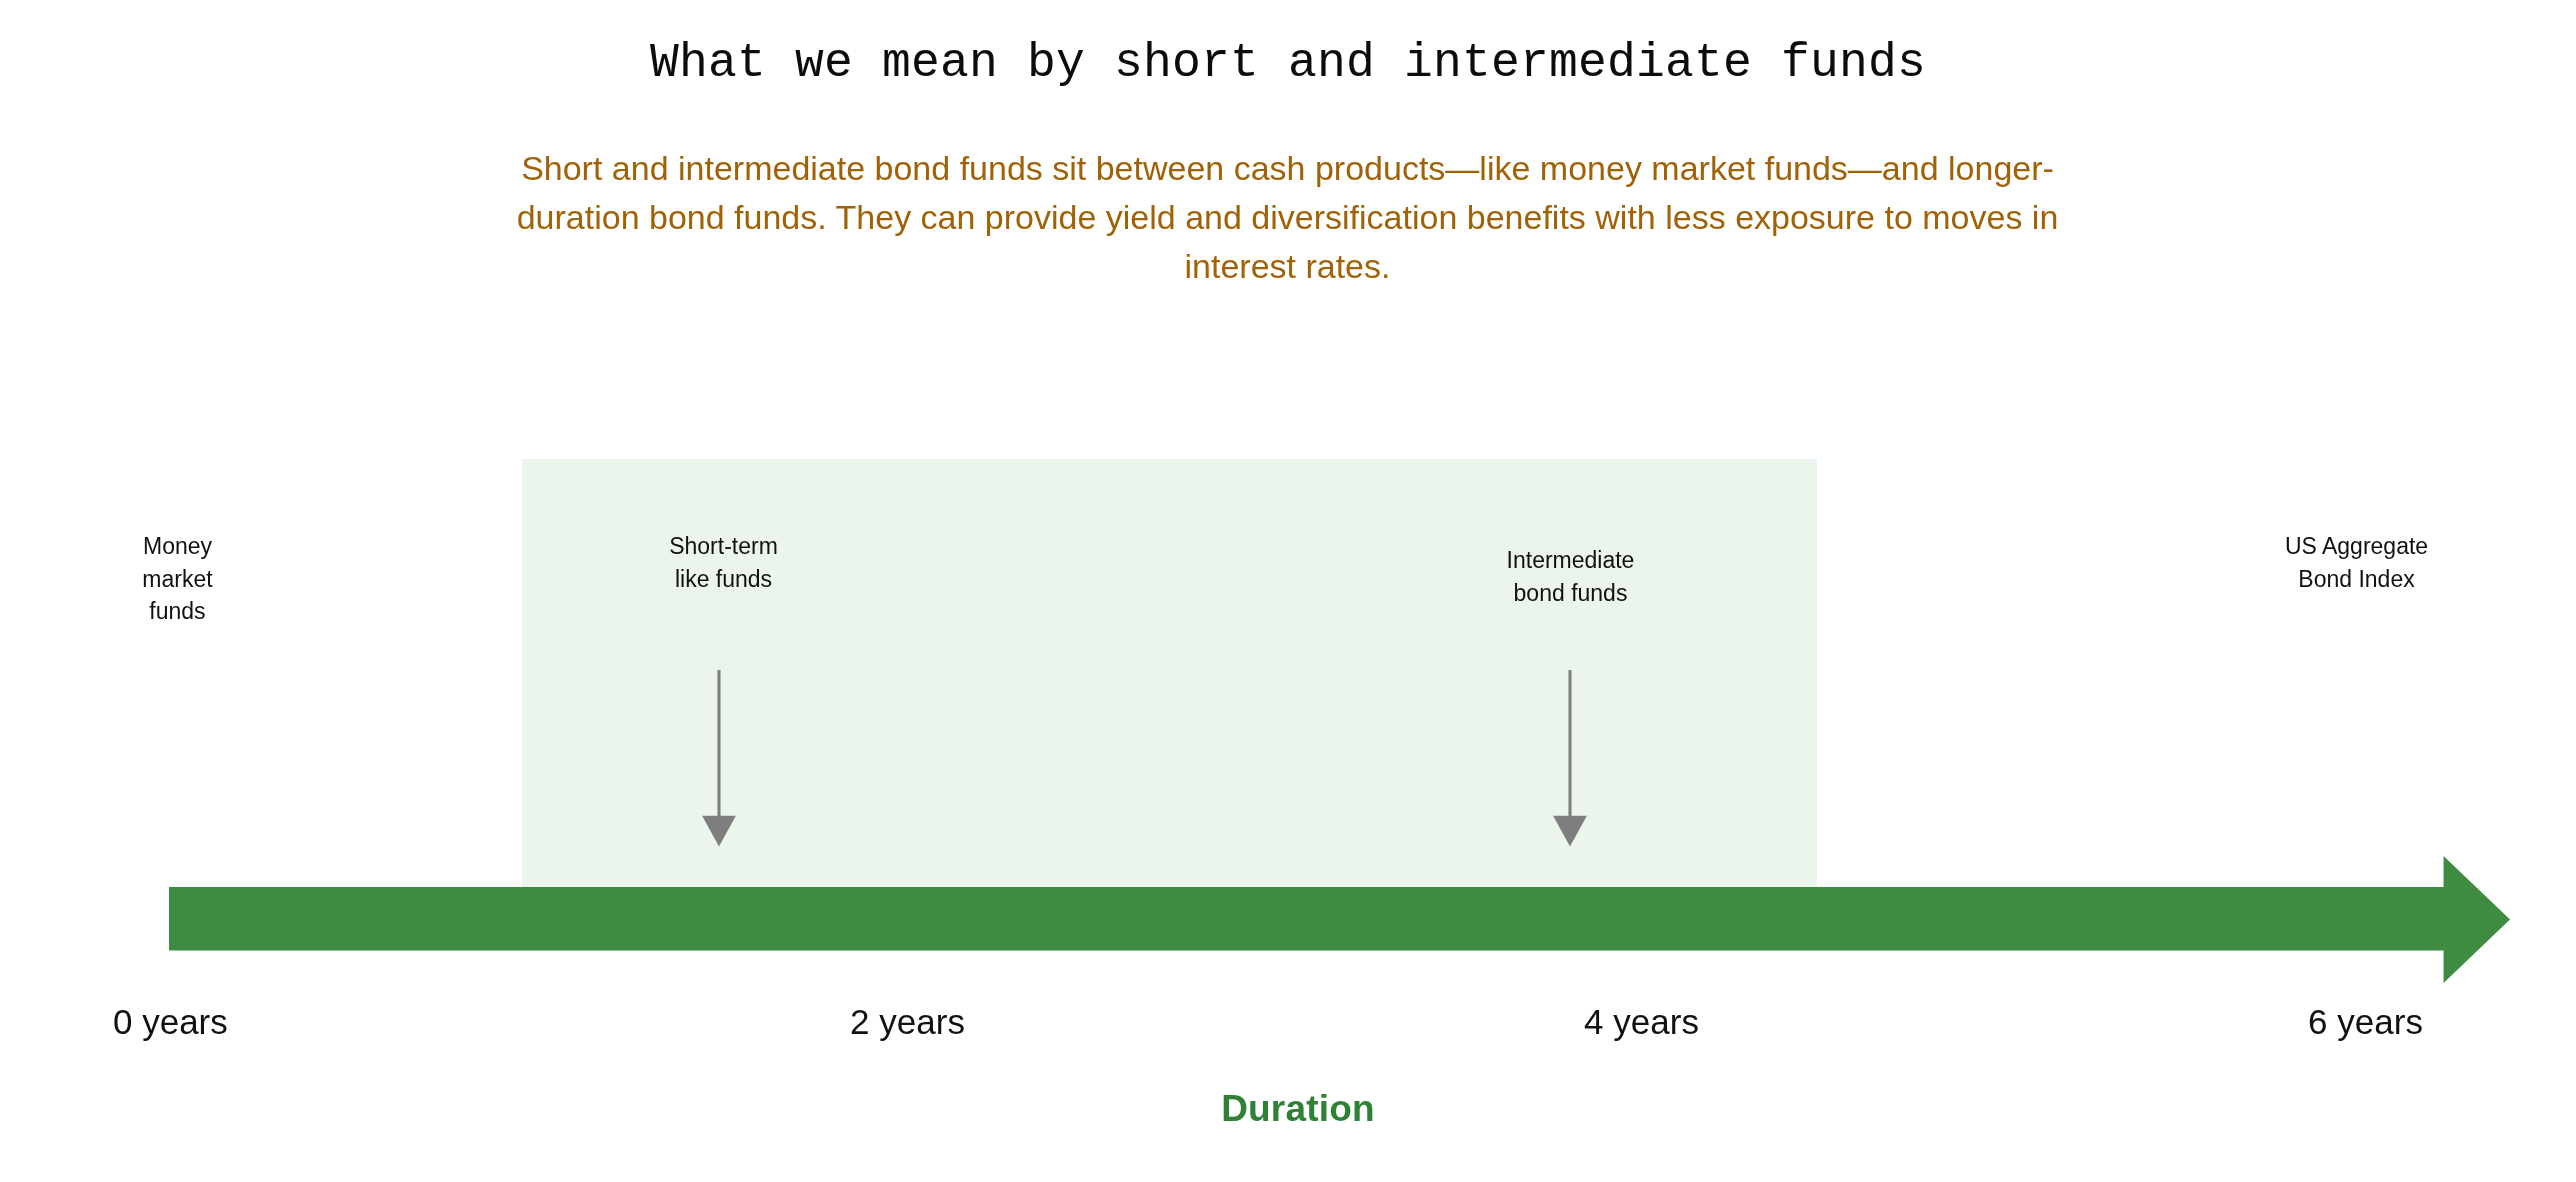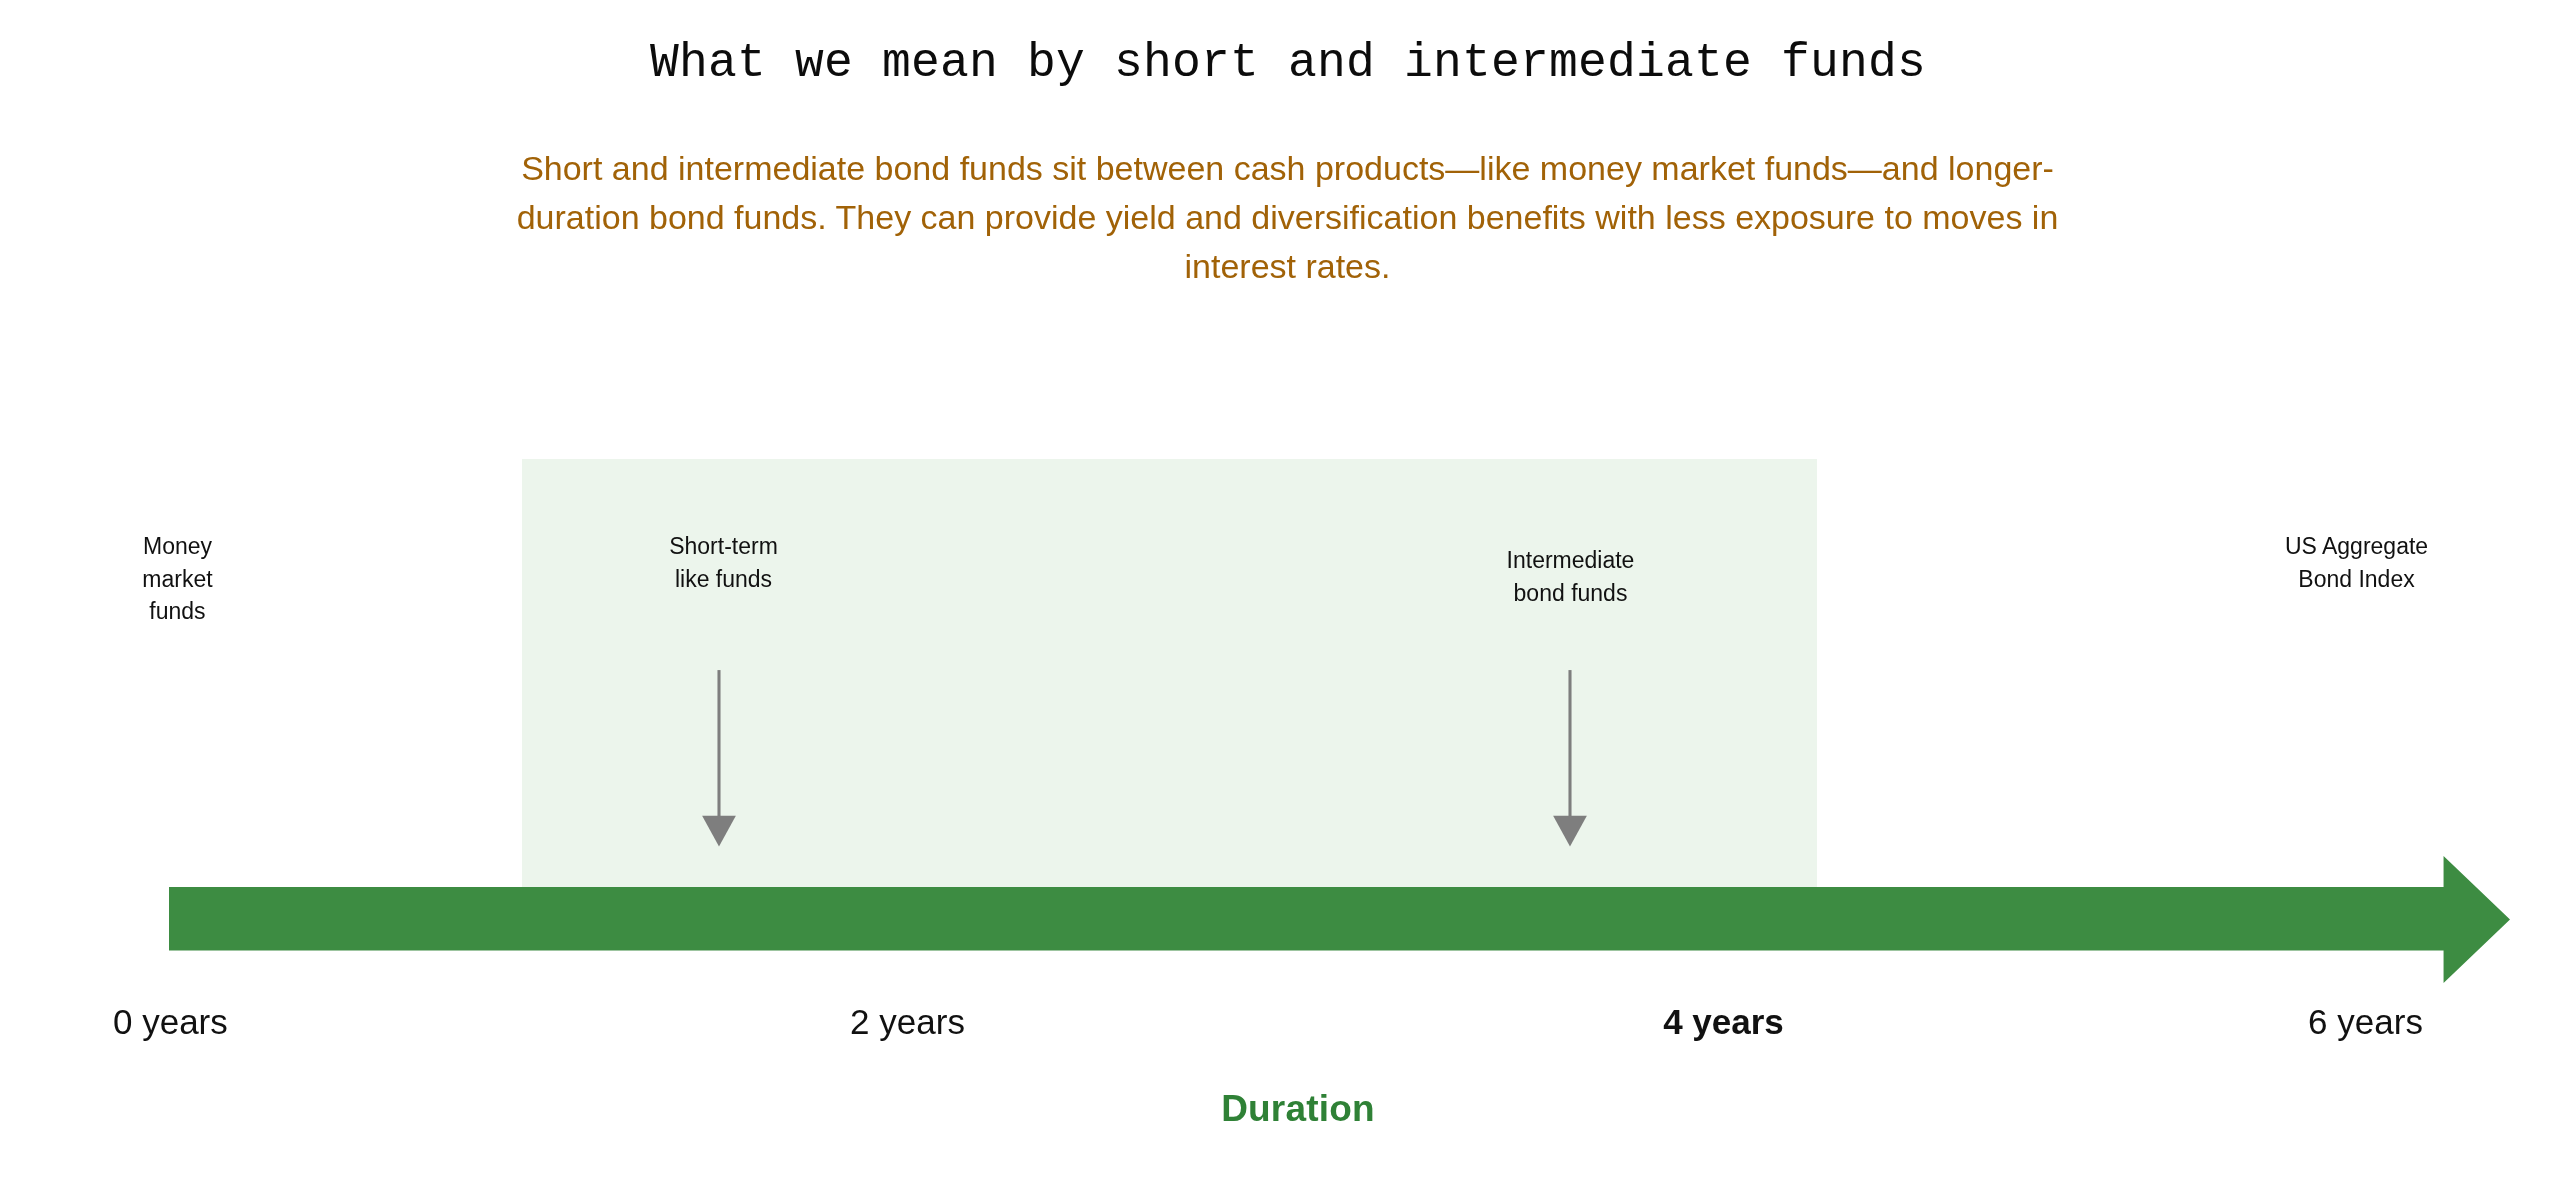--- a/index.html
+++ b/index.html
@@ -107,21 +107,21 @@
     top: 1004px;
     text-align: center;
     font-size: 35px;
     line-height: 1;
     font-weight: 400;
     color: #111111;
     margin-left: 13px;
   }
   #tick-0 { left: 0px;    width: 309px; text-align: left; padding-left: 100px; box-sizing: border-box; }
   #tick-2 { left: 740px;  width: 309px; }
-  #tick-4 { left: 1556px; width: 309px; font-weight: bold; }
+  #tick-4 { left: 1474px; width: 309px; }
   #tick-6 { left: 2198px; width: 309px; }
 
   
   #axis-title {
     position: absolute;
     left: 1066px;
     top: 1088px;
     width: 464px;
     text-align: center;
     font-size: 37px;

